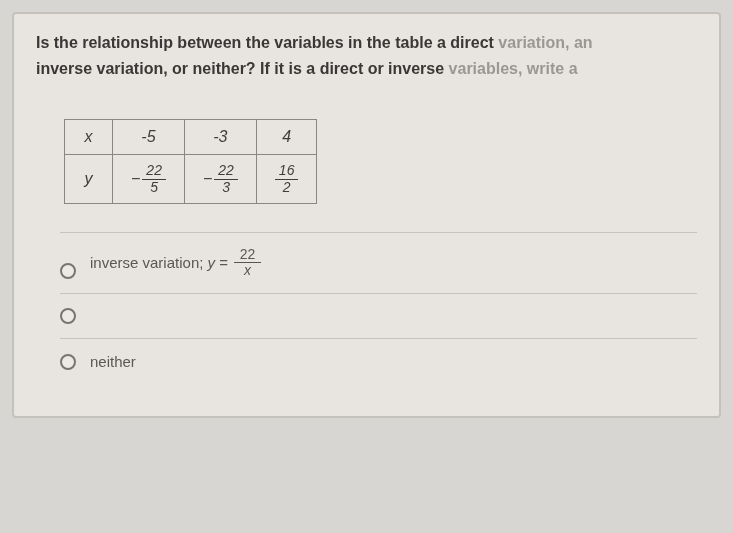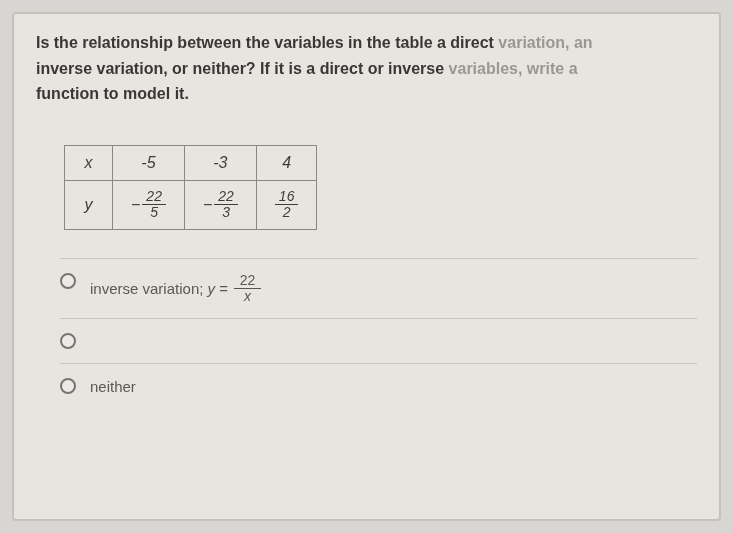--- a/index.html
+++ b/index.html
@@ -8,21 +8,21 @@
       height: 533px;
       background: #d8d6d2;
       font-family: Arial, sans-serif;
       padding: 12px;
     }
     .card {
       background: #e8e5e1;
       border: 2px solid #c5c2bd;
       border-radius: 4px;
       padding: 16px 22px;
-      height: 509px;
+      height: 406px;
       position: relative;
     }
     .question {
       color: #3a3836;
       font-size: 16px;
       font-weight: bold;
       line-height: 1.6;
       margin-bottom: 38px;
     }
     .faded { color: #9b9892; font-weight: bold; }
@@ -51,21 +51,21 @@
       vertical-align: middle;
       font-size: 14px;
       line-height: 1.1;
     }
     .frac .num { border-bottom: 1px solid #3f3d3a; padding: 0 4px; }
     .frac .den { padding: 0 4px; }
     .neg { display: inline-flex; align-items: center; gap: 2px; }
     .options { margin-left: 20px; }
     .opt {
       display: flex;
-      align-items: flex-start;
+      align-items: flex-end;
       gap: 14px;
       padding: 14px 4px;
       font-size: 15px;
       color: #5a5854;
     }
     .sep {
       border: none;
       border-top: 1px solid #c7c4bf;
       margin: 0 0 0 4px;
     }
@@ -91,21 +91,20 @@
     .ital { font-style: italic; }
   </style>
 </head>
 <body>
 
 <div class="card">
 
   <div class="question">
     <span>Is the relationship between the variables in the table a direct</span><span class="faded"> variation, an</span><br>
     <span>inverse variation, or neither? If it is a direct or inverse</span><span class="faded"> variables, write a</span><br>
-    <span>function to model it.</span>
   </div>
 
   <table class="data">
     <tbody>
         <tr>
       <td class="var">x</td>
       <td>-5</td>
       <td>-3</td>
       <td>4</td>
     </tr>

